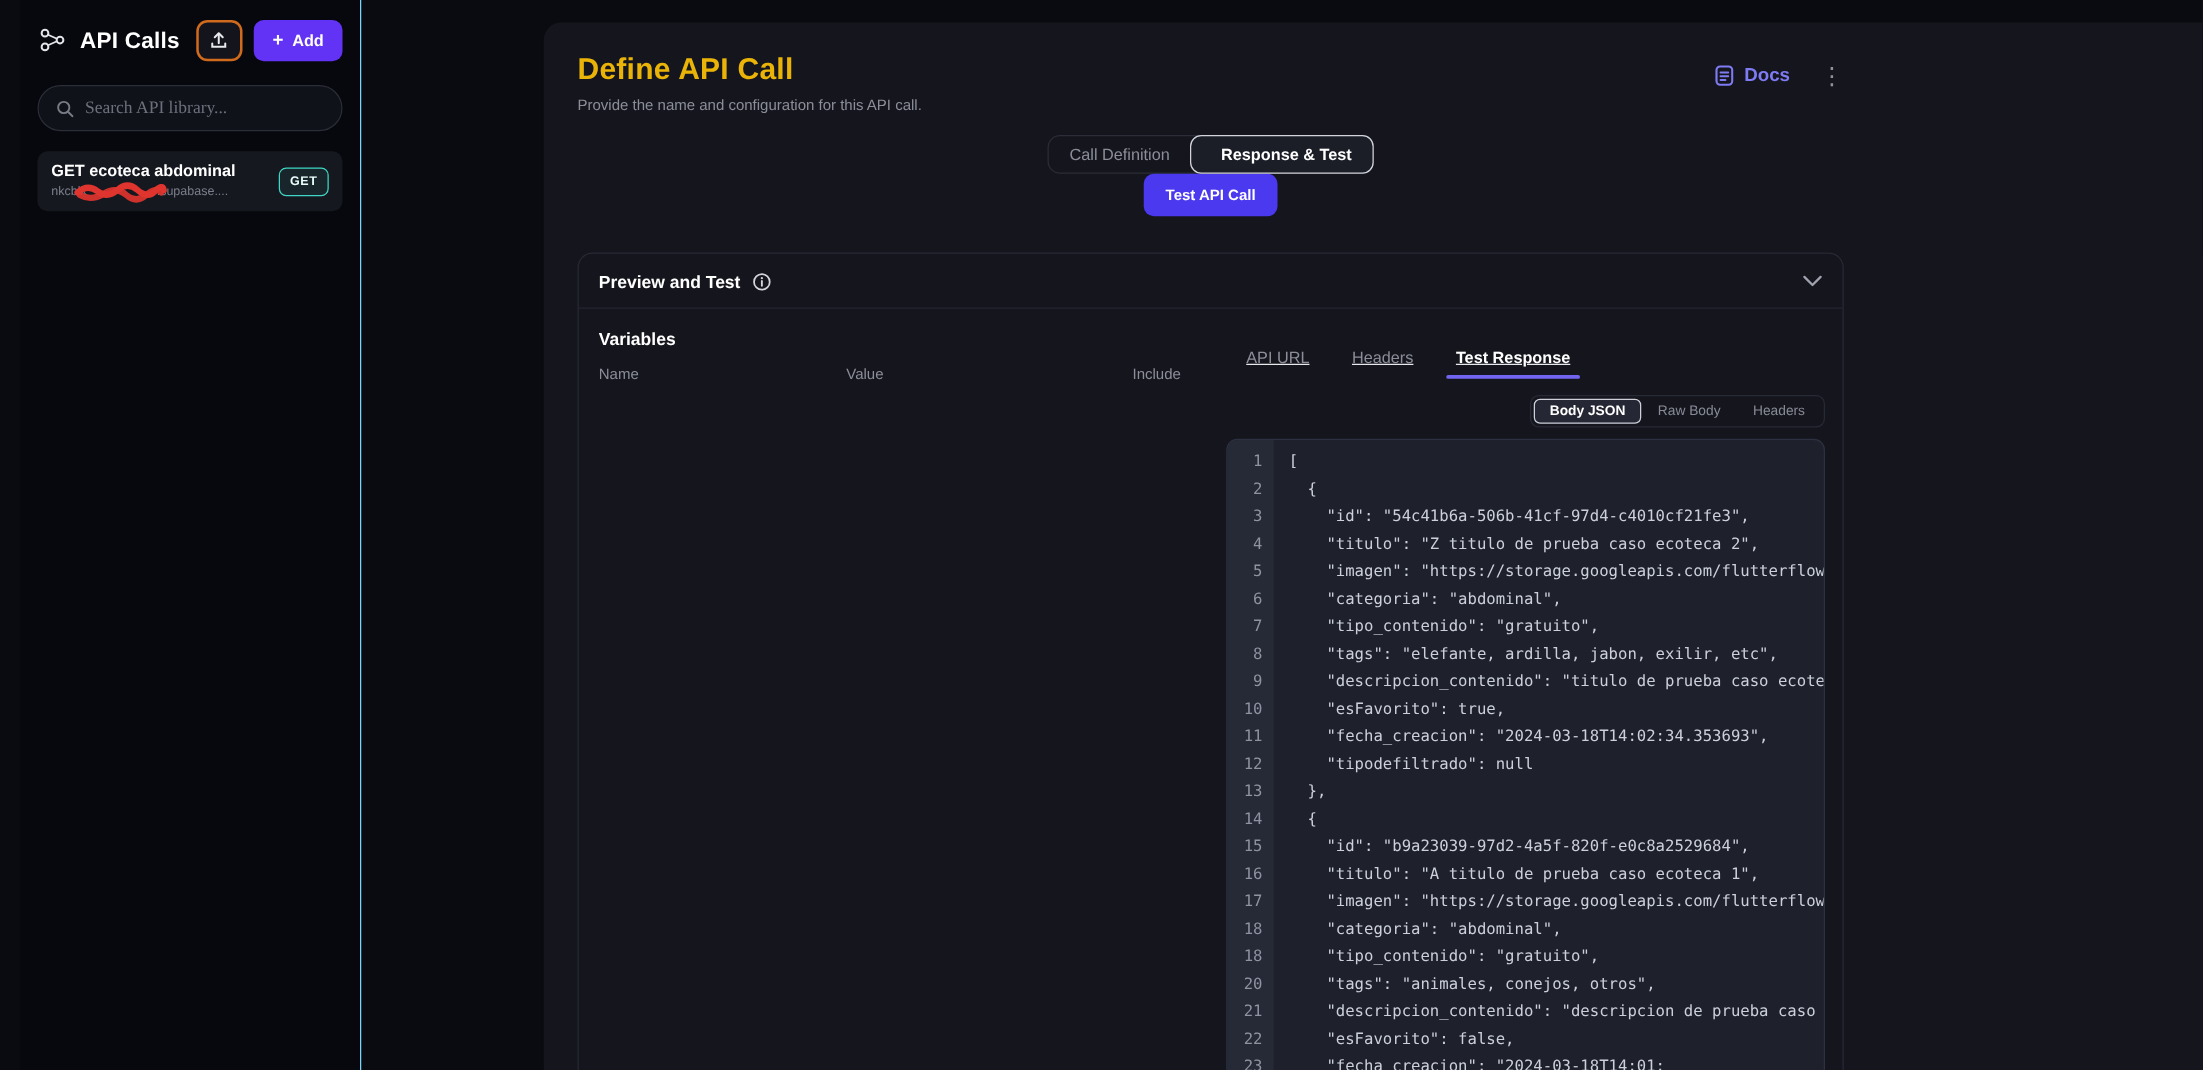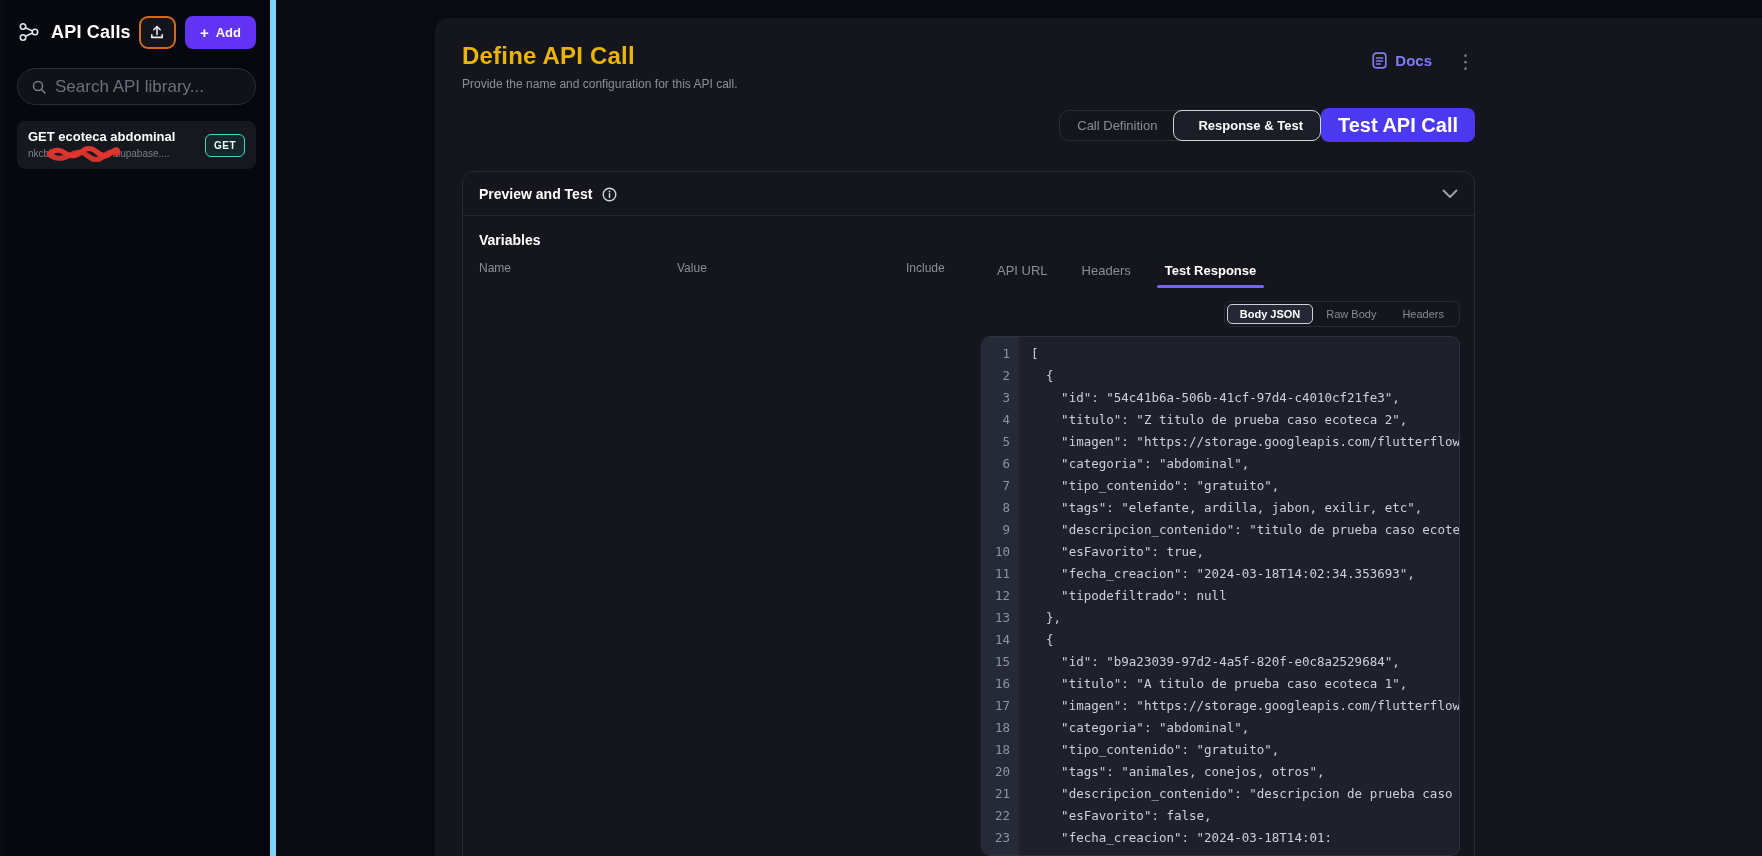--- a/index.html
+++ b/index.html
@@ -8,44 +8,44 @@
     font-family:"Liberation Sans", sans-serif;
     background:#0a0b10;
     color:#e8e9ee;
     overflow:hidden;
     position:relative;
   }
   button { font-family:inherit; }
 
   
   .sidebar {
-    position:absolute; left:3px; top:0; width:273px; height:856px;
-    background:#07080d; border-right:6px solid #7dd3fc; padding:14px;
+    position:absolute; left:16px; top:0; width:273px; height:856px;
+    background:#07080d; border-right:1px solid #7dd3fc; padding:14px;
   }
   .sb-header { display:flex; align-items:center; height:36px; }
   .logo { margin-right:10px; display:flex; align-items:center; }
   .sb-title { font-size:18px; font-weight:700; letter-spacing:.2px; color:#fff; flex:1; }
   .upload-btn {
     width:37px; height:33px; border:2px solid var(--upload-highlight);
     background:#14151c; border-radius:9px; display:flex; align-items:center; justify-content:center;
     cursor:pointer; margin-right:9px;
   }
   .add-btn {
     height:33px; padding:0 15px; background:var(--add-button); border:none; border-radius:8px;
     color:#fff; font-weight:700; font-size:13px; display:flex; align-items:center; gap:7px; cursor:pointer;
   }
   .plus { font-size:15px; font-weight:700; line-height:1; }
 
   .search {
     margin-top:18px; height:37px; border:1px solid #2b2d38; border-radius:19px; background:#101219;
     display:flex; align-items:center; gap:9px; padding:0 14px; cursor:text;
   }
   .search input {
-    background:transparent; border:none; outline:none; color:#dfe1e8; font-size:17px; width:100%;
-    font-family:Liberation Sans, sans-serif;
+    background:transparent; border:none; outline:none; color:#dfe1e8; font-size:14px; width:100%;
+    font-family:Liberation Serif, serif;
   }
   .search input::placeholder { color:#6d707c; }
 
   .api-item {
     margin-top:16px; background:#16181f; border-radius:8px; padding:8px 11px;
     display:flex; align-items:center; gap:8px; cursor:pointer; min-height:44px;
   }
   .api-name { font-size:13px; font-weight:700; color:#fff; white-space:nowrap; }
   .api-url {
     font-size:10px; color:#7b7f8a; margin-top:2px;
@@ -65,50 +65,50 @@
   }
   .content { width:1013px; margin:24px 0 0 27px; position:relative; }
 
   .head { display:flex; justify-content:space-between; align-items:flex-start; }
   .page-title { font-size:24px; font-weight:700; color:#eab308; letter-spacing:.2px; }
   .page-sub { font-size:12px; color:#8b8e99; margin-top:7px; }
   .head-right { display:flex; align-items:flex-start; gap:24px; margin-top:10px; }
   .docs { display:flex; align-items:center; gap:8px; color:var(--docs-link); font-size:15px; font-weight:700; cursor:pointer; }
   .kebab { color:#8f93a0; font-size:19px; cursor:pointer; line-height:1; user-select:none; }
 
-  .tabs-row { display:flex; justify-content:flex-end; align-items:center; margin-top:17px; }
+  .tabs-row { display:flex; justify-content:space-between; align-items:center; margin-top:17px;flex-direction:column; }
   .seg-tabs { display:flex; border:1px solid #2a2c37; border-radius:10px; height:31px; align-items:stretch; }
   .seg-tab {
     padding:0 17px; background:transparent; border:none; color:#8b8e99;
     font-size:13px; cursor:pointer;
   }
   .seg-tab.active {
     border:1px solid #d2d4dc; border-radius:9px; color:#fff; font-weight:700;
     background:#1c1e27; margin:-1px; position:relative; z-index:1;padding-left:24px;
   }
   .test-btn {
     height:34px; padding:0 17px; border:none; border-radius:8px;
-    background:var(--primary-button); color:#fff; font-size:20px; font-weight:700; cursor:pointer;
+    background:var(--primary-button); color:#fff; font-size:12px; font-weight:700; cursor:pointer;
   }
 
   .preview-box { margin-top:29px; border:1px solid #272935; border-radius:12px 12px 0 0; height:720px; }
   .pb-header { height:44px; display:flex; align-items:center; padding:0 16px; border-bottom:1px solid #232531; gap:10px; }
   .pb-title { font-size:14px; font-weight:700; color:#fff; }
   .info { display:flex; cursor:pointer; margin-top:1px; }
   .chev { margin-left:auto; display:flex; cursor:pointer; }
 
   .pb-body { display:flex; padding:16px 14px 0 16px; }
   .vars-col { width:502px; flex:none; }
   .col-title { font-size:14px; font-weight:700; color:#fff; }
   .var-cols { display:flex; margin-top:13px; font-size:12px; color:#8b8e99; }
   .vc-name { width:198px; }
   .vc-value { width:229px; }
 
   .prev-col { flex:1; min-width:0; }
-  .prev-tabs { display:flex; gap:26px; margin-top:31px; padding-left:12px; }
+  .prev-tabs { display:flex; gap:26px; margin-top:15px; padding-left:12px;text-decoration:underline; }
   .ptab { font-size:13px; color:#8b8e99; cursor:pointer; padding:0 4px 10px; position:relative; }
   .ptab.active { color:#fff; font-weight:700; }
   .ptab.active::after {
     content:""; position:absolute; left:-4px; right:-4px; bottom:0; height:3px;
     border-radius:2px; background:var(--tab-underline);
   }
 
   .body-tabs { display:flex; justify-content:flex-end; margin-top:13px; }
   .bt-group { display:flex; align-items:center; border:1px solid #272935; border-radius:7px; padding:2px; }
   .btab { font-size:11px; color:#878b97; padding:4px 13px; cursor:pointer; border-radius:5px; }

